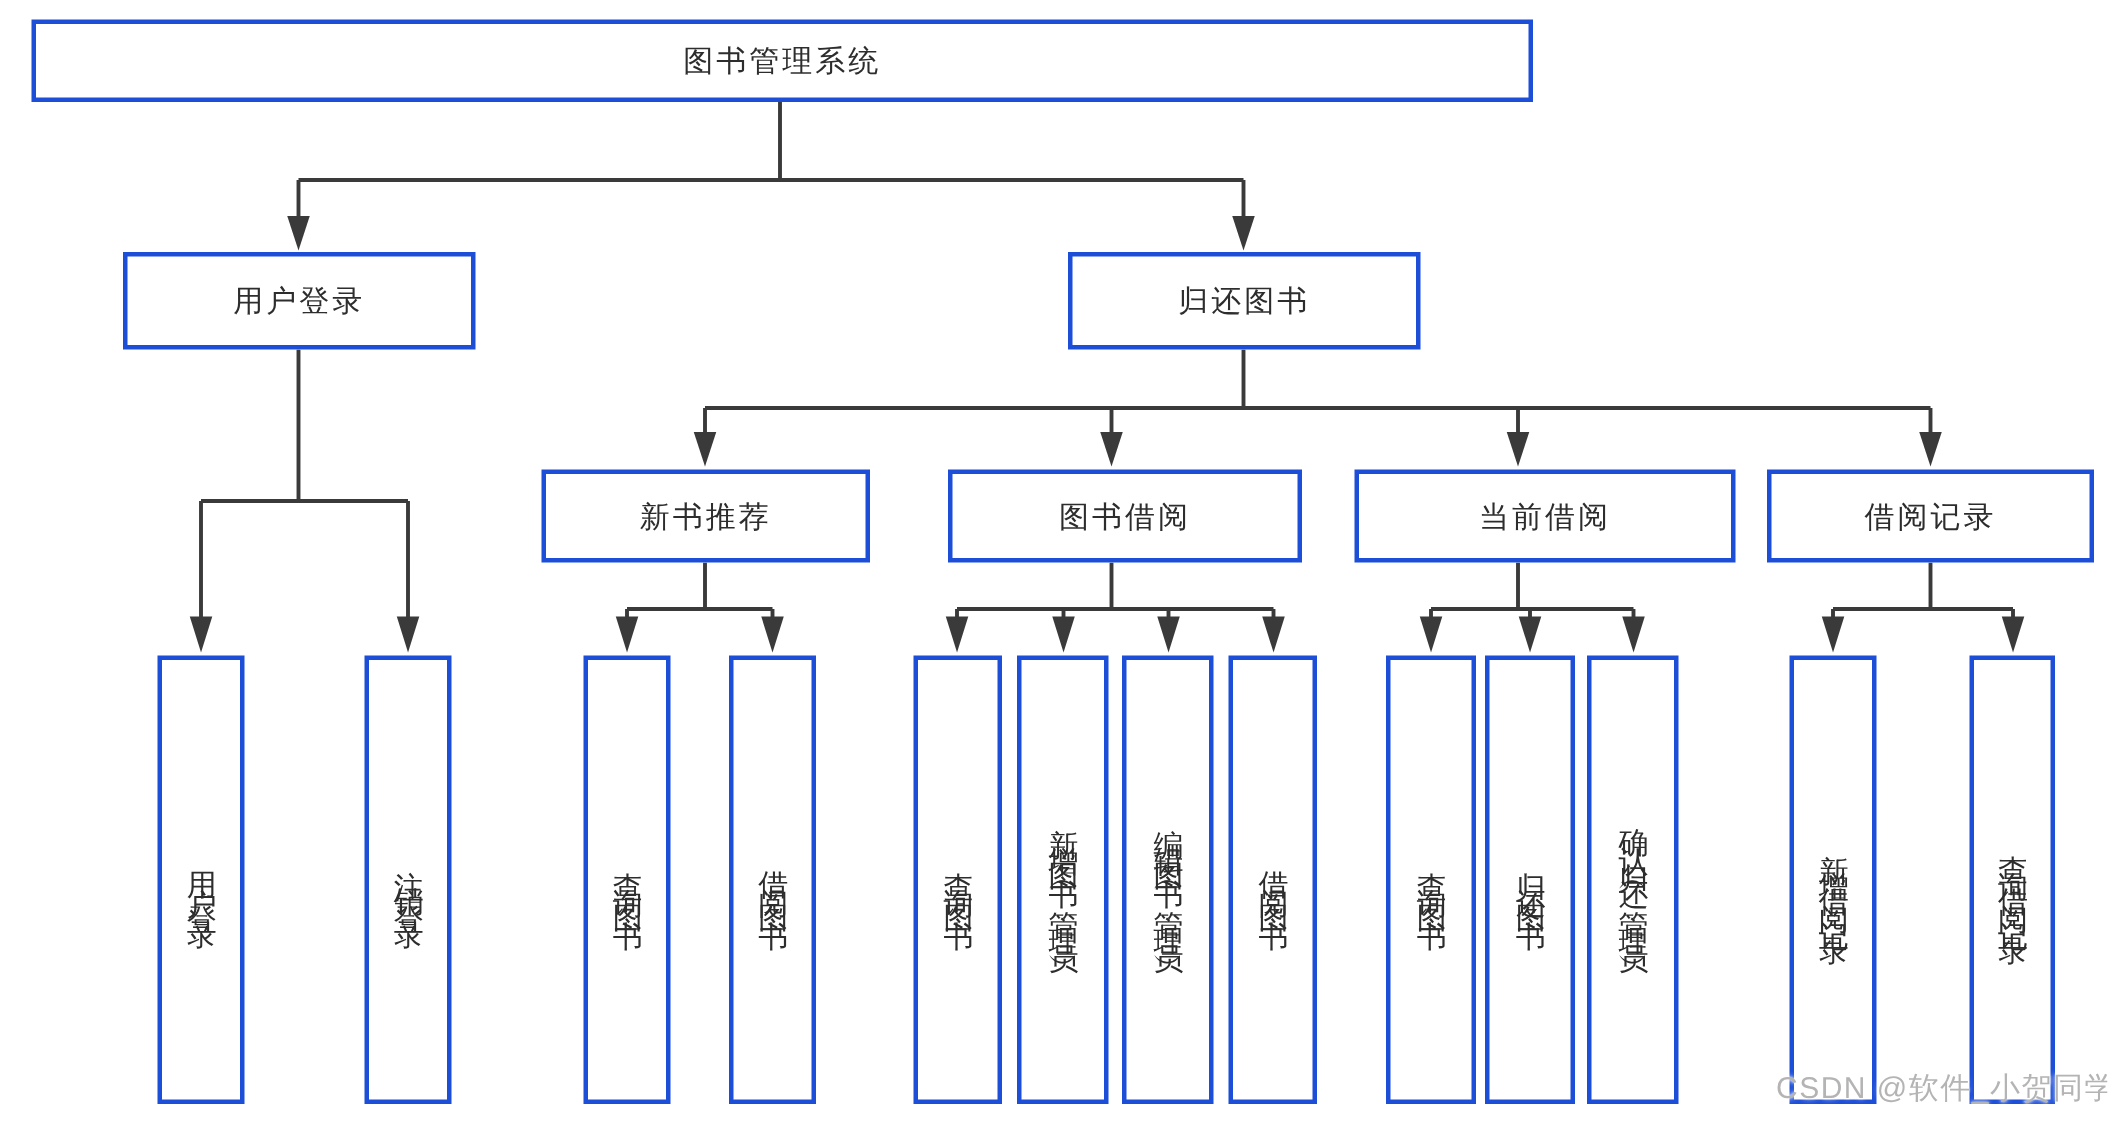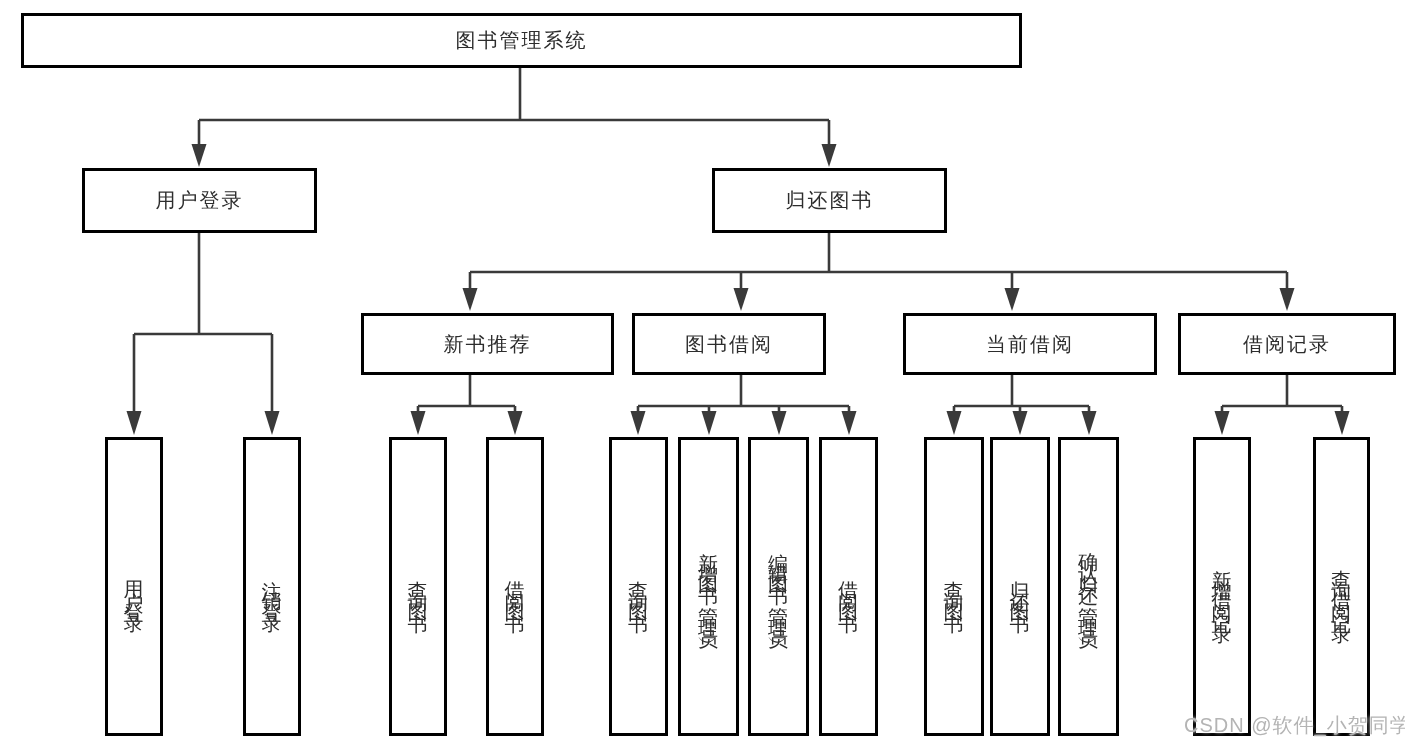--- a/index.html
+++ b/index.html
@@ -7,21 +7,21 @@
     position:relative;
     width:1405px;height:747px;
     background:#ffffff;
     font-family:"Liberation Sans","DejaVu Sans",sans-serif;
     overflow:hidden;
   }
   .connectors{position:absolute;left:0;top:0;z-index:1;}
   .node{
     position:absolute;
     box-sizing:border-box;
-    border:3px solid #000000;
+    border:3px solid #1d4ed8;
     background:#ffffff;
     display:flex;
     align-items:center;
     justify-content:center;
     z-index:2;
     color:#2d2d2d;
   }
   .node .lbl{
     font-size:20px;
     letter-spacing:2px;
@@ -129,24 +129,24 @@
     <span class="lbl">图书管理系统</span>
   </div>
 
   <div class="node" style="left:82px;top:168px;width:235px;height:65px">
     <span class="lbl">用户登录</span>
   </div>
   <div class="node" style="left:712px;top:168px;width:235px;height:65px">
     <span class="lbl">归还图书</span>
   </div>
 
-  <div class="node" style="left:361px;top:313px;width:253px;height:62px">
+  <div class="node" style="left:361px;top:313px;width:219px;height:62px">
     <span class="lbl">新书推荐</span>
   </div>
-  <div class="node" style="left:632px;top:313px;width:194px;height:62px">
+  <div class="node" style="left:632px;top:313px;width:236px;height:62px">
     <span class="lbl">图书借阅</span>
   </div>
   <div class="node" style="left:903px;top:313px;width:254px;height:62px">
     <span class="lbl">当前借阅</span>
   </div>
   <div class="node" style="left:1178px;top:313px;width:218px;height:62px">
     <span class="lbl">借阅记录</span>
   </div>
 
   <div class="node leaf" style="left:105px;top:437px;width:58px;height:299px">

